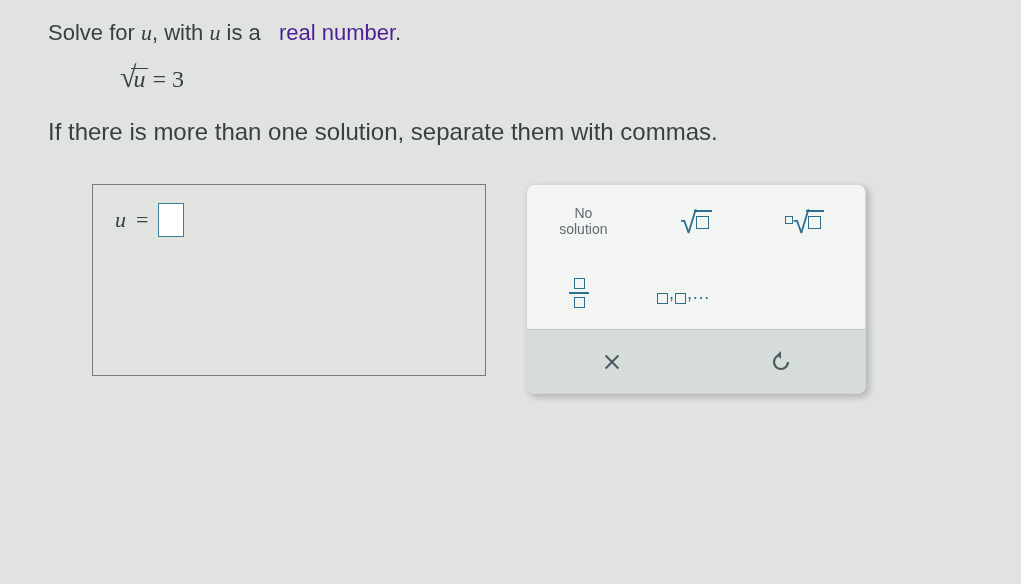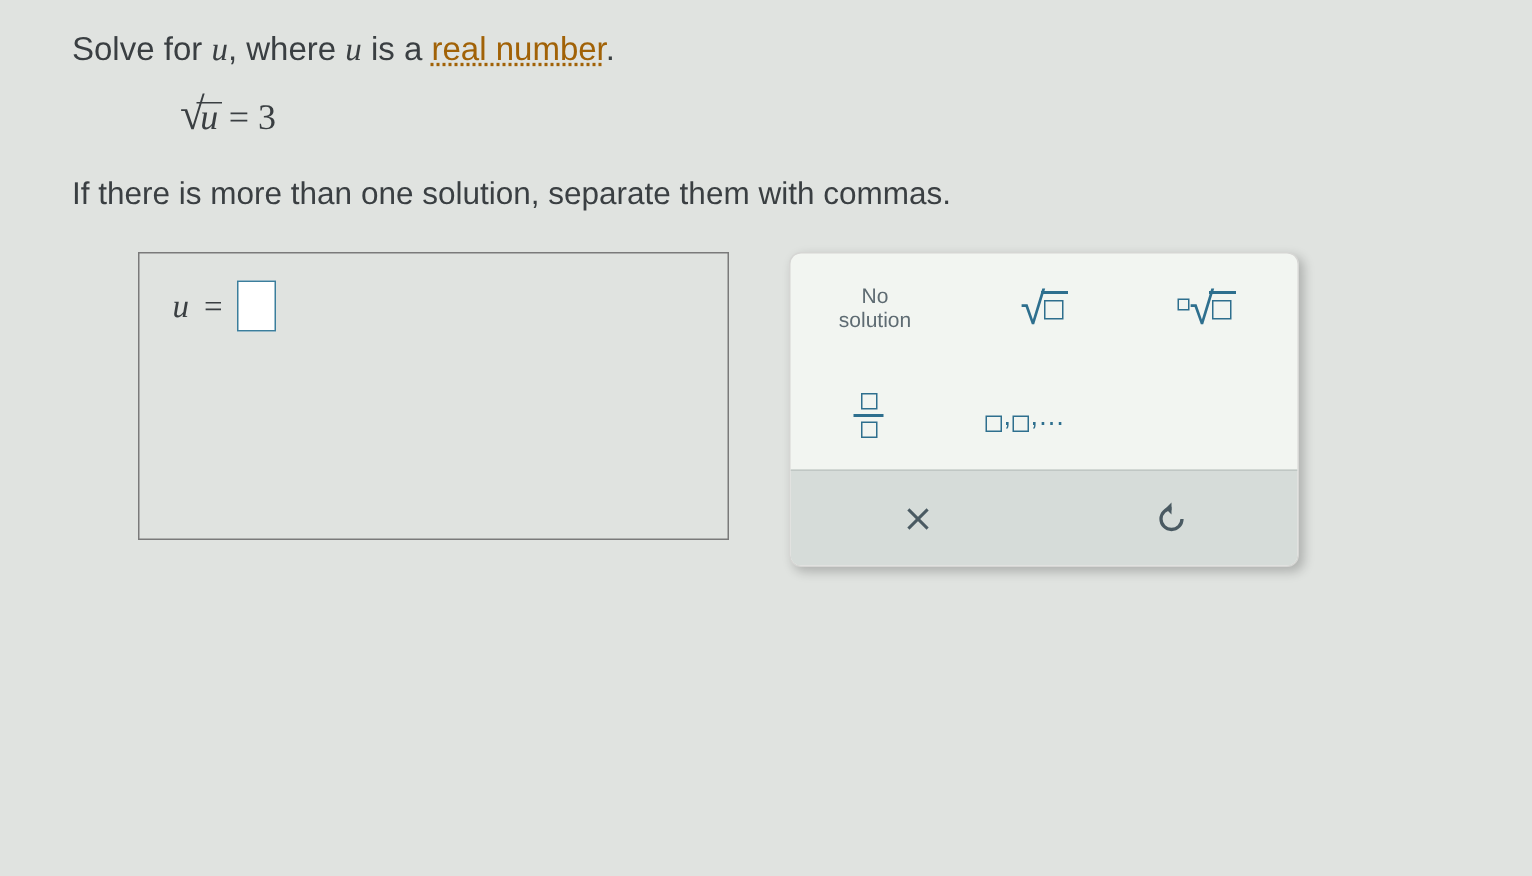--- a/index.html
+++ b/index.html
@@ -11,24 +11,24 @@
       padding: 20px 48px;
       color: #3a3f42;
       overflow: hidden;
     }
     .question-line1 {
       font-size: 22px;
       color: #3a3f42;
       margin-bottom: 18px;
     }
     .real-number-link {
-      text-decoration: underline;
       text-decoration-style: dotted;
-      color: #a16207;
+      color: #4c1d95;
       cursor: pointer;
+      margin-left: 12px;
     }
     .italic { font-style: italic; font-family: Georgia, serif; }
     .equation {
       font-size: 24px;
       margin-left: 72px;
       margin-bottom: 22px;
       display: flex;
       align-items: center;
       gap: 4px;
       font-family: Georgia, serif;
@@ -46,24 +46,24 @@
     }
     .sqrt-bar {
       border-top: 1.5px solid #3a3f42;
       padding: 0 3px 0 2px;
       margin-left: -5px;
       height: 22px;
       display: inline-flex;
       align-items: center;
     }
     .question-line2 {
-      font-size: 21px;
+      font-size: 24px;
       color: #3a3f42;
       line-height: 1.35;
-      margin-bottom: 24px;
+      margin-bottom: 36px;
     }
     .work-area {
       display: flex;
       gap: 40px;
       margin-left: 44px;
     }
     .answer-box {
       width: 394px;
       height: 192px;
       border: 1px solid #7a7a7a;
@@ -177,21 +177,21 @@
     .tool-nthroot-index {
       position: absolute;
       top: -8px;
       left: -8px;
     }
   </style>
 </head>
 <body>
 
 <div class="question-line1">
-  <span>Solve for </span><span class="italic">u</span><span>, where </span><span class="italic">u</span><span> is a </span><span class="real-number-link">real number</span><span>.</span>
+  <span>Solve for </span><span class="italic">u</span><span>, with </span><span class="italic">u</span><span> is a </span><span class="real-number-link">real number</span><span>.</span>
 </div>
 
 <div class="equation">
   <span class="sqrt-wrap">
     <span class="sqrt-sign">√</span>
     <span class="sqrt-bar">
         <span class="italic">u</span>
       </span>
   </span>
   <span> = 3</span>

